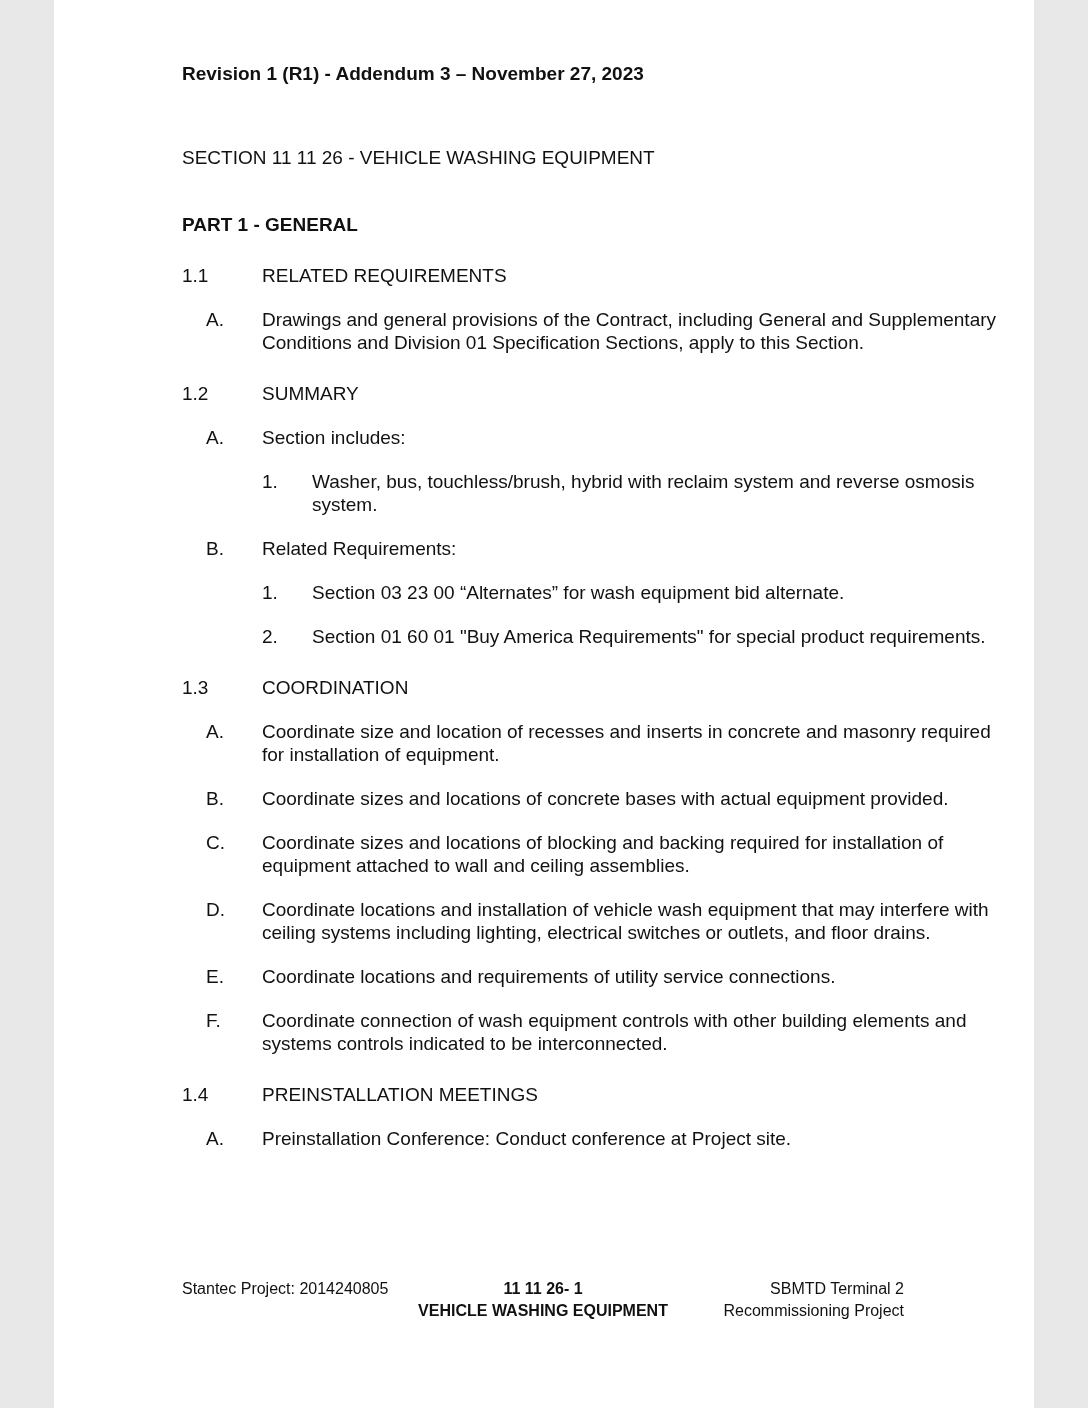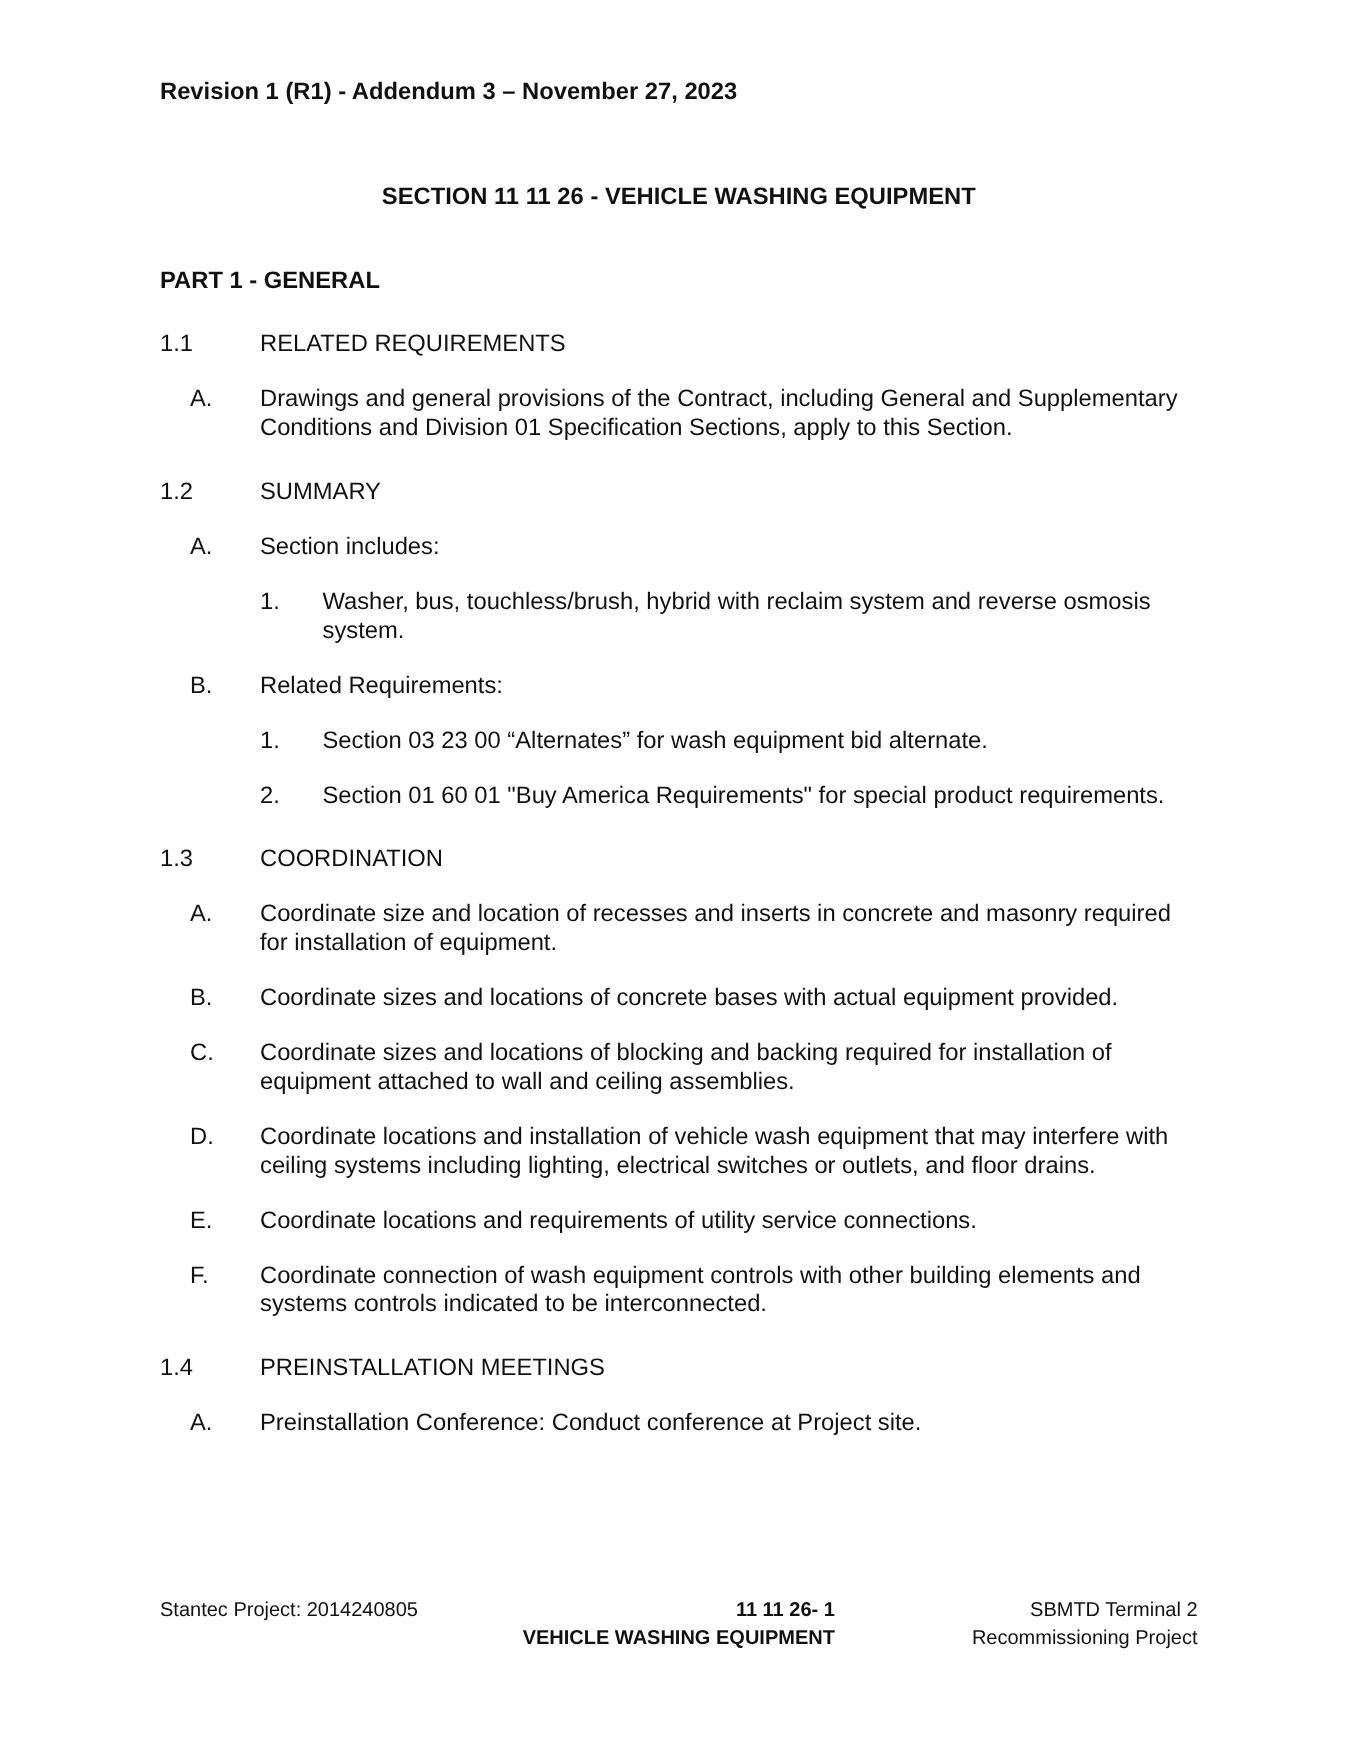--- a/index.html
+++ b/index.html
@@ -2,39 +2,38 @@
 <html><head>
 <meta charset="utf-8">
 <style>
   html, body {
     margin: 0;
     padding: 0;
     background: #e8e8e8;
   }
   .page {
     position: relative;
-    width: 1088px;
+    width: 980px;
     height: 1408px;
     margin: 0 auto;
     background: #ffffff;
     color: #111111;
     font-family: "Liberation Sans", sans-serif;
     font-size: 19px;
     line-height: 23px;
     box-sizing: border-box;
     padding: 62px 130px 0 128px;
     overflow: hidden;
   }
   .rev-header {
     font-weight: bold;
   }
   .doc-title {
-    font-weight: bold;
+    font-weight: normal;
     margin-top: 61px;
-    text-align: center;
   }
   .part-title {
     margin-top: 44px;
     font-weight: bold;
   }
   .articles {
     width: 830px;
   }
   .article {
     margin-top: 28px;
@@ -62,21 +61,21 @@
     display: flex;
     font-size: 16px;
     line-height: 22px;
   }
   .footer-left {
     flex: 1;
     text-align: left;
   }
   .footer-center {
     flex: 0 0 auto;
-    text-align: right;
+    text-align: center;
     font-weight: bold;
   }
   .footer-right {
     flex: 1;
     text-align: right;
   }
 </style>
 </head>
 <body>
 

